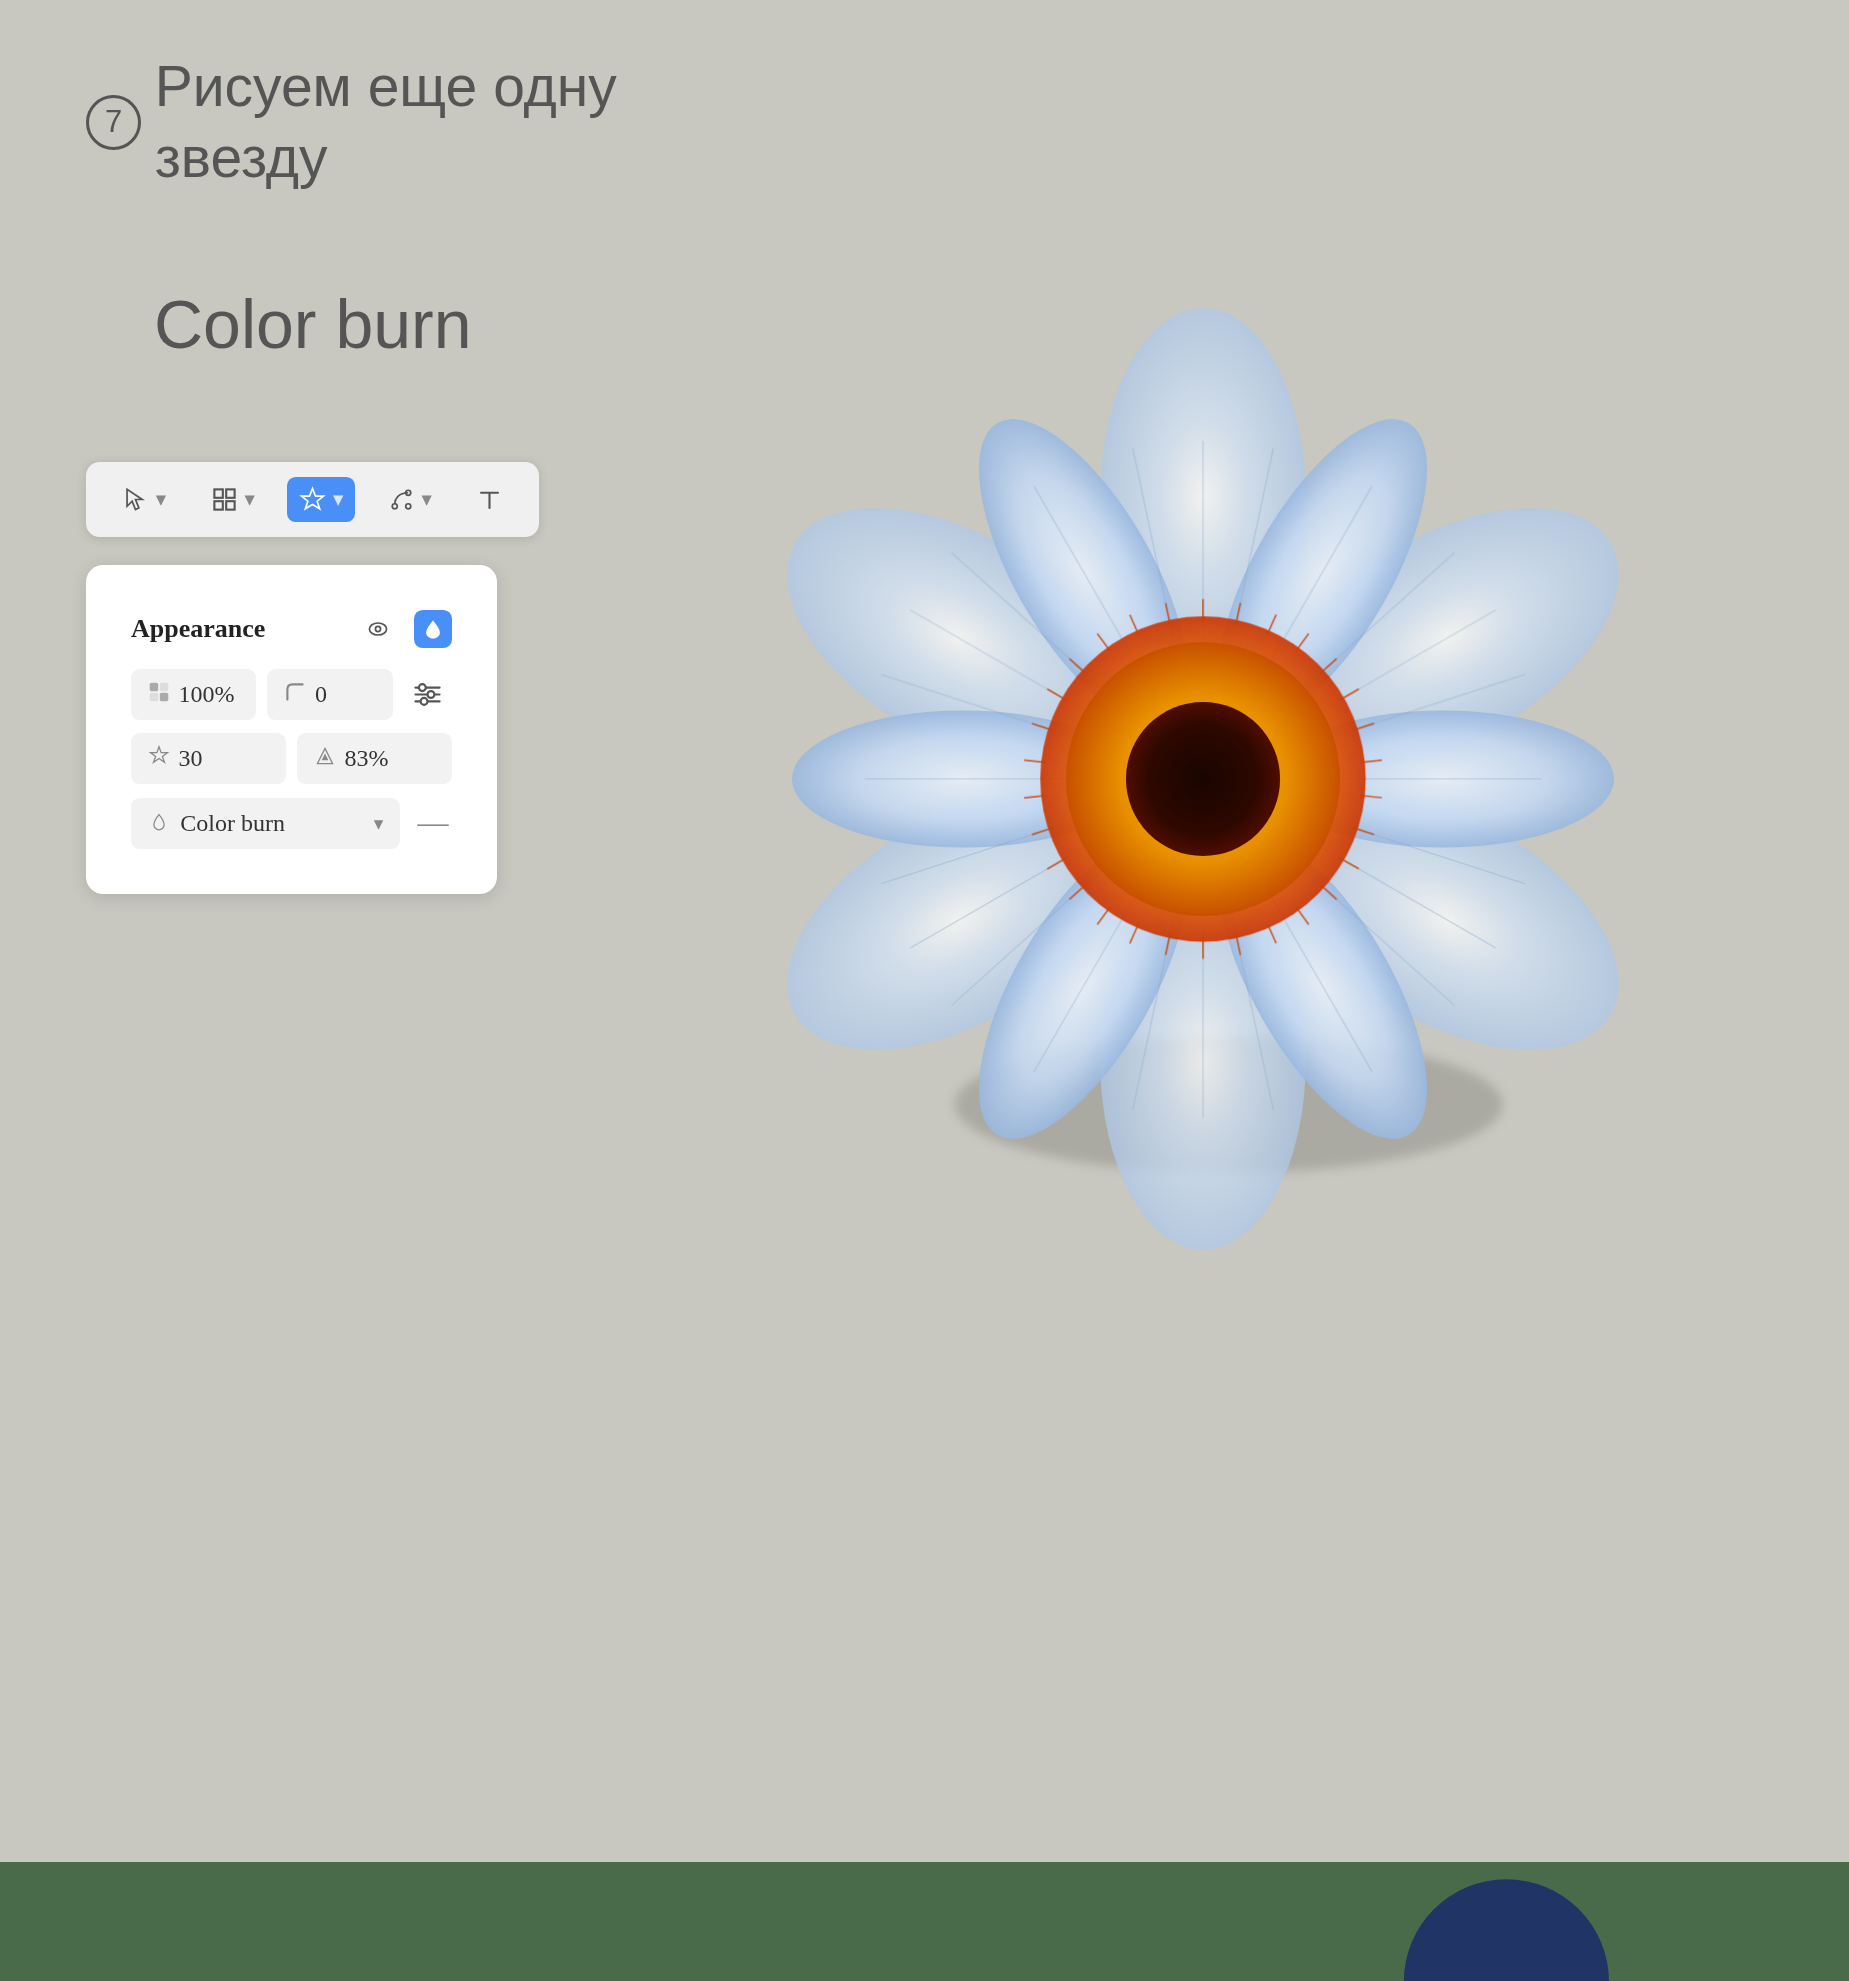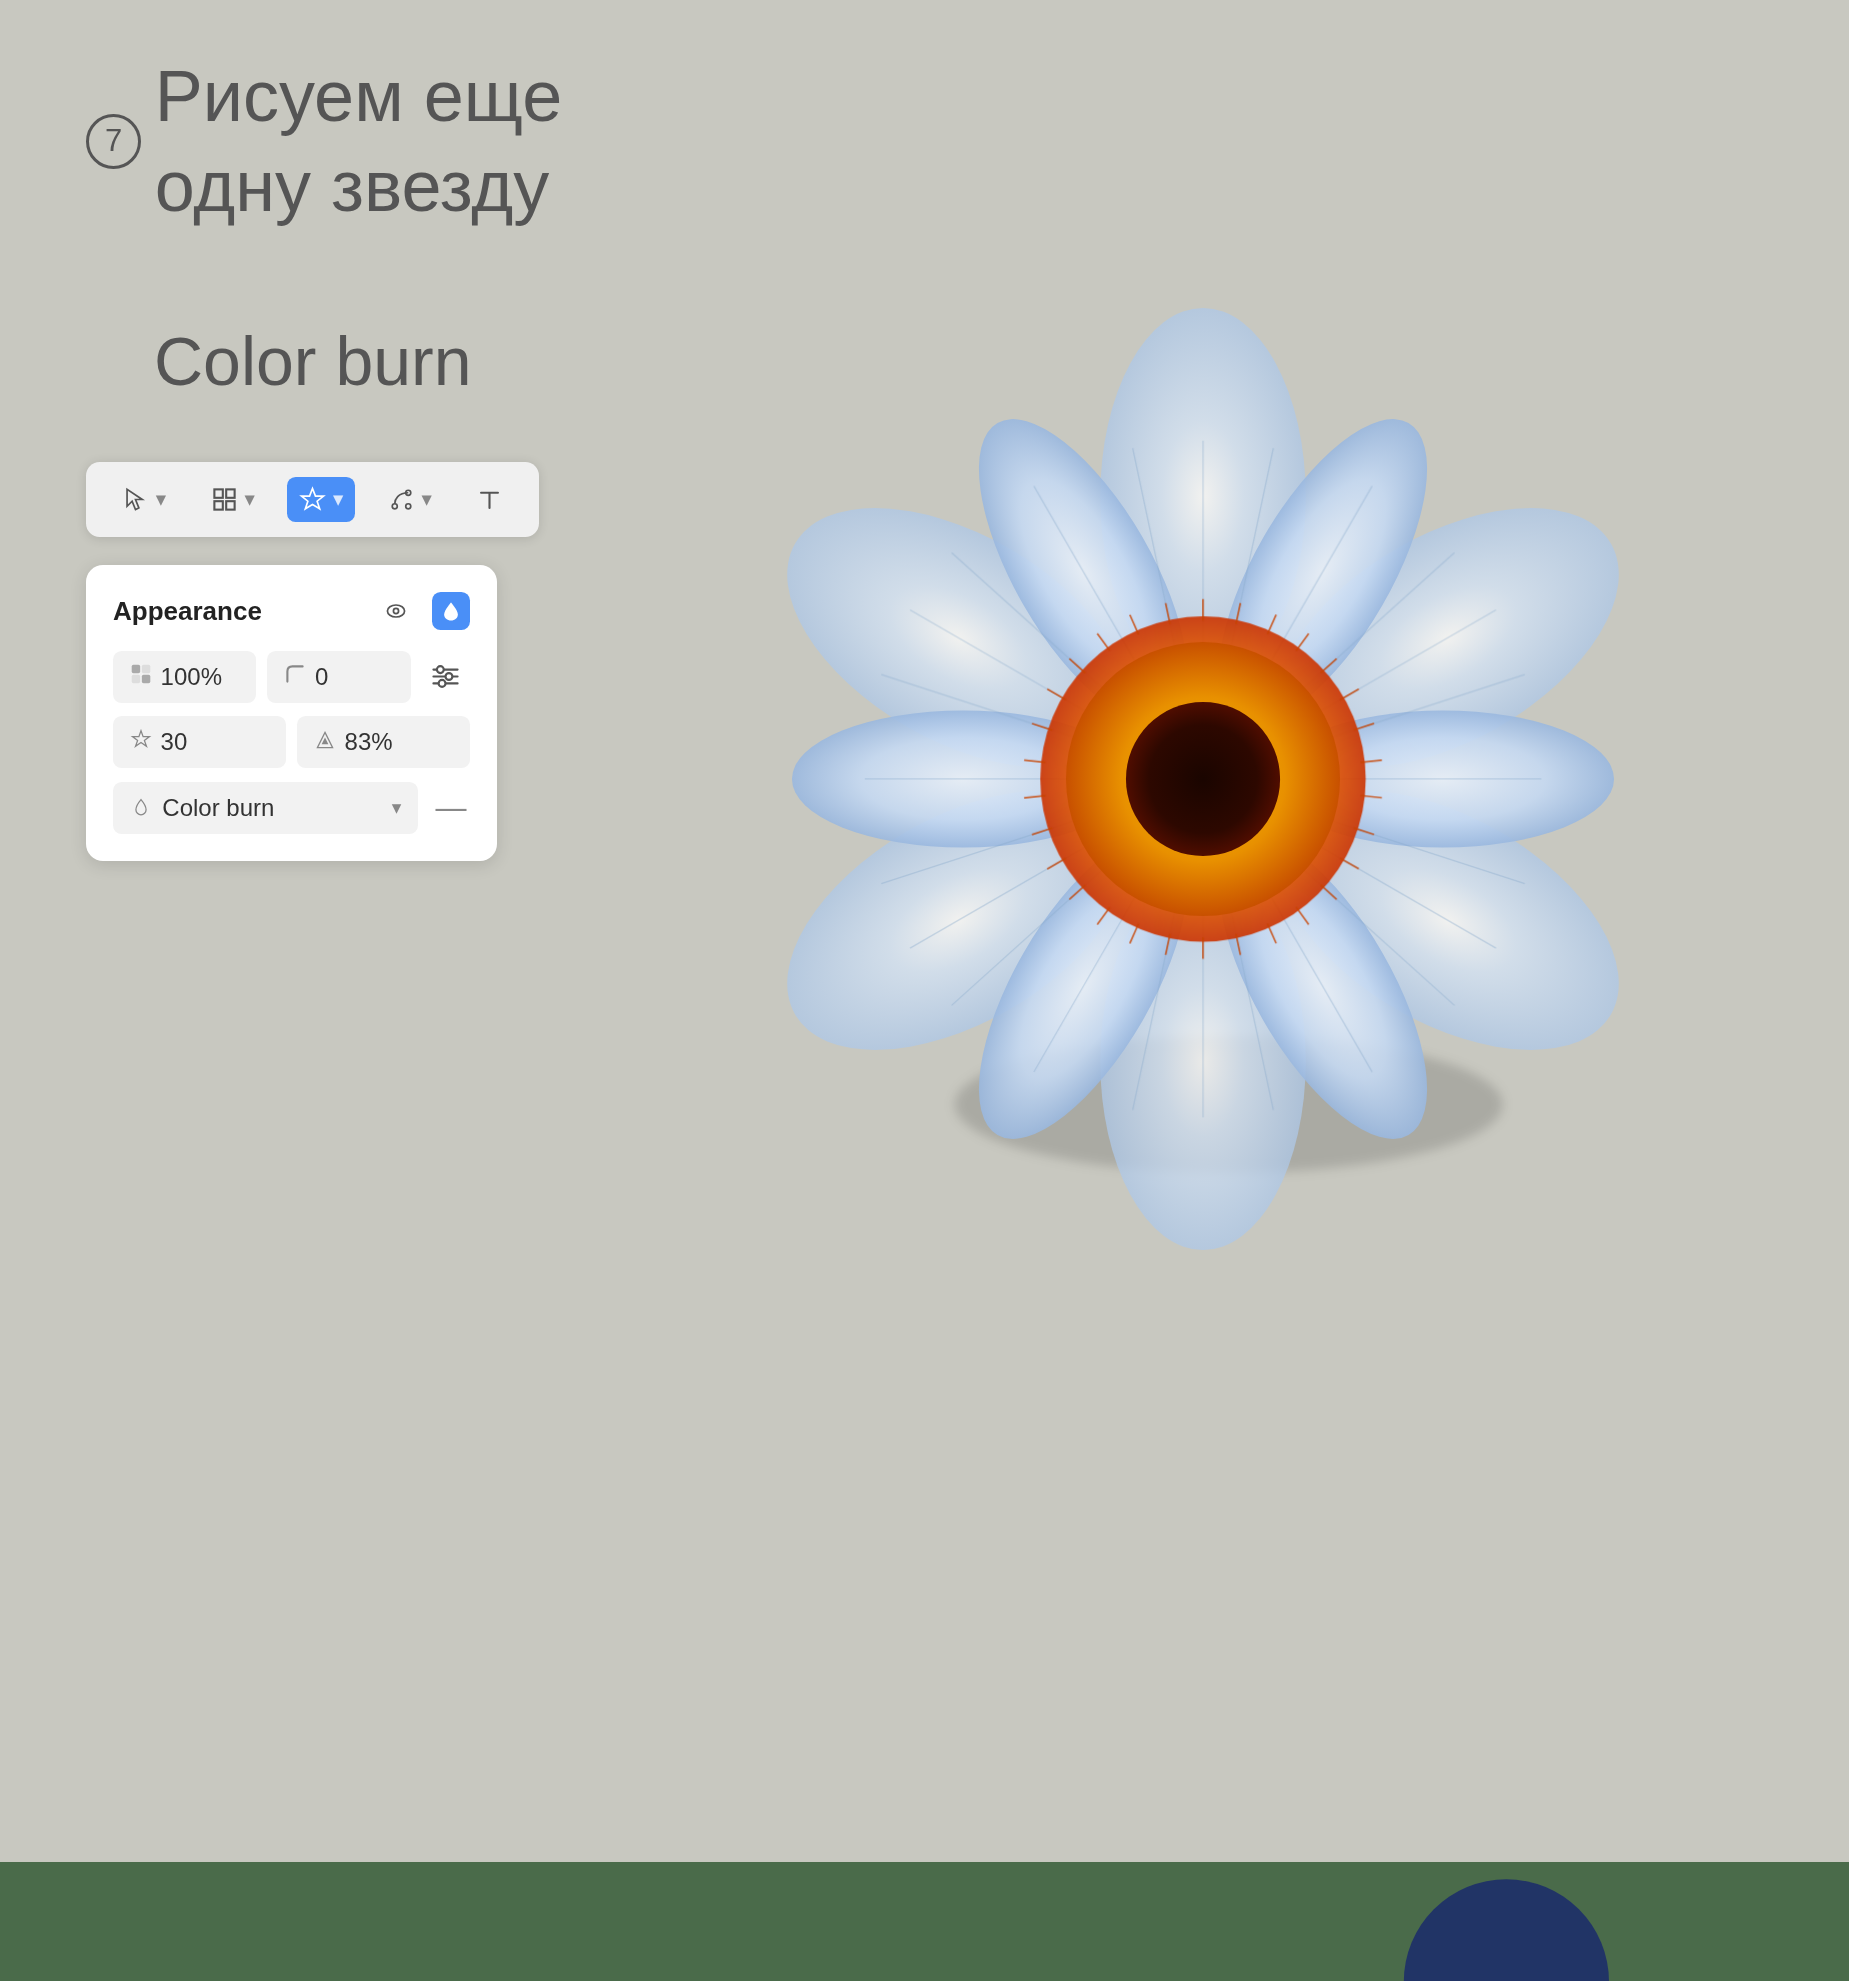--- a/index.html
+++ b/index.html
@@ -32,21 +32,21 @@
       color: #555;
       font-size: 31px;
       font-weight: 400;
       margin-right: 13.7px;
       vertical-align: middle;
       flex-shrink: 0;
     }
 
     .title-text {
       color: #555;
-      font-size: 72px;
+      font-size: 57px;
       font-weight: 400;
       line-height: 1.25;
       display: inline;
     }
 
     .title-first-line {
       display: flex;
       align-items: center;
       margin-bottom: 3.4px;
     }
@@ -94,23 +94,24 @@
       color: #888;
     }
 
     
     .appearance-panel {
       position: absolute;
       top: 565px;
       left: 86px;
       background: white;
       border-radius: 17px;
-      padding: 27px;
+      padding: 45px;
       width: 411px;
       box-shadow: 0 3.4px 17px rgba(0,0,0,0.12);
+      font-family: Liberation Serif, serif;
     }
 
     .panel-header {
       display: flex;
       align-items: center;
       justify-content: space-between;
       margin-bottom: 20.5px;
     }
 
     .panel-title {

